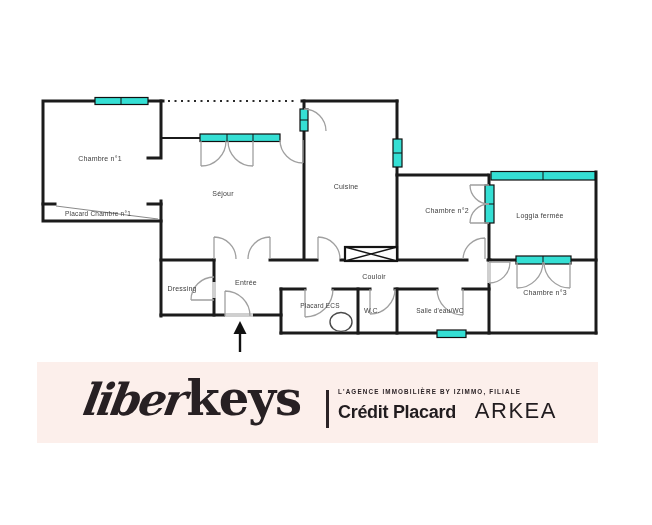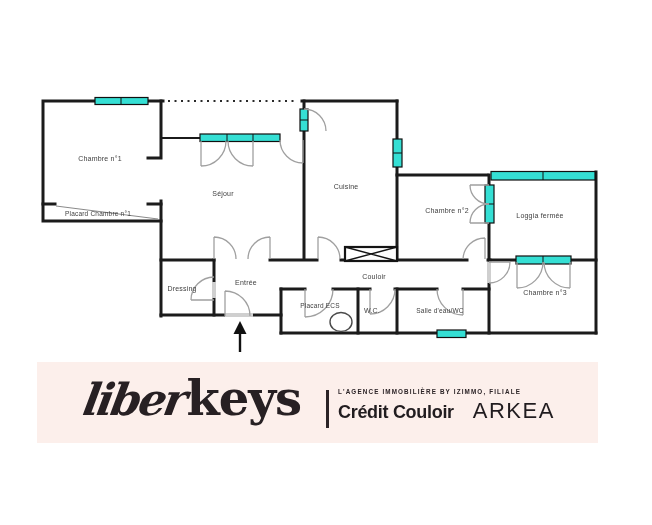--- a/index.html
+++ b/index.html
@@ -153,17 +153,17 @@
   <div class="room-label small" style="left:440px;top:310px">Salle d'eau/WC</div>
   <div class="room-label" style="left:545px;top:292px">Chambre n°3</div>
 
   <div id="footer-band">
     <div id="logo">
       <span class="liber">liber</span><span class="keys">keys</span>
     </div>
     <div id="brand-sep"></div>
     <div id="tagline">L'AGENCE IMMOBILIÈRE BY IZIMMO, FILIALE</div>
     <div id="brandline">
-      <span class="cm">Crédit Couloir</span><span class="arkea">ARKEA</span>
+      <span class="cm">Crédit Placard</span><span class="arkea">ARKEA</span>
     </div>
   </div>
 
 </div>
 
 </body></html>

